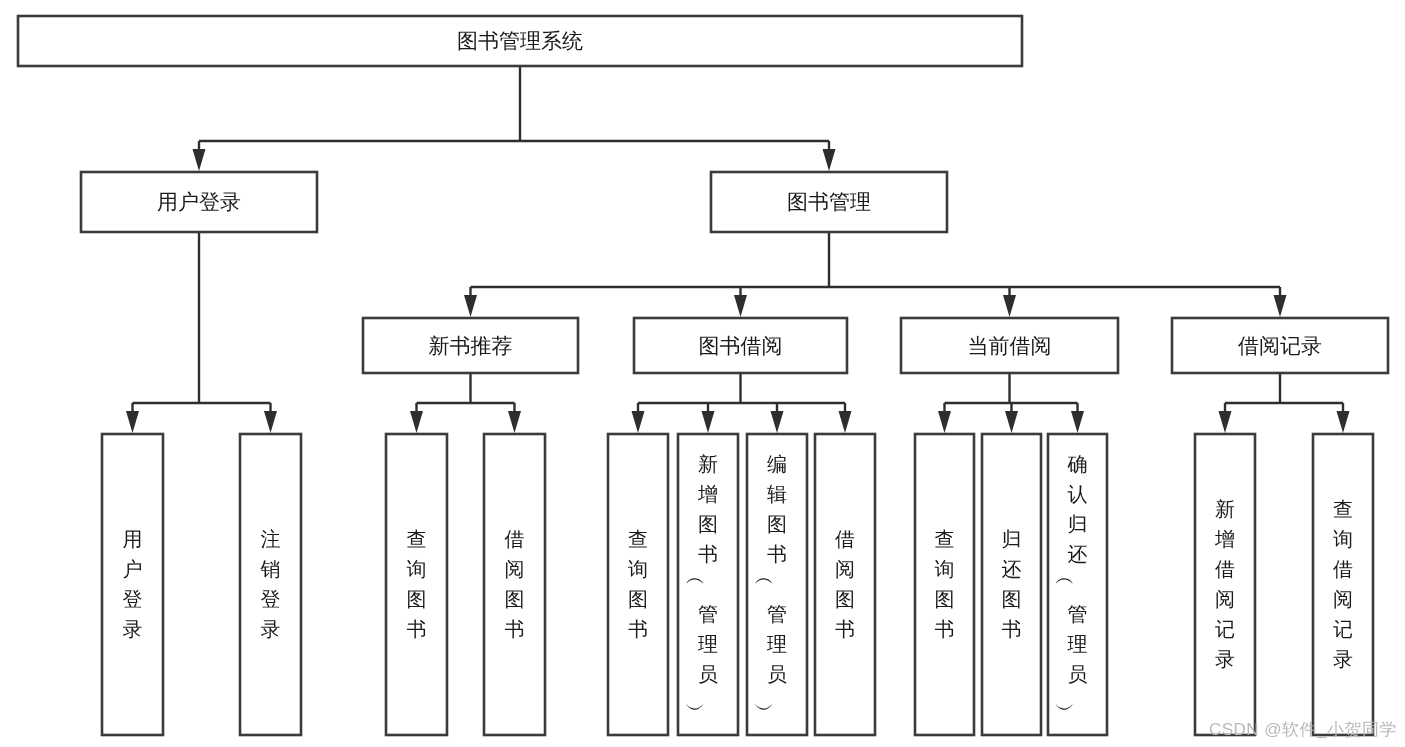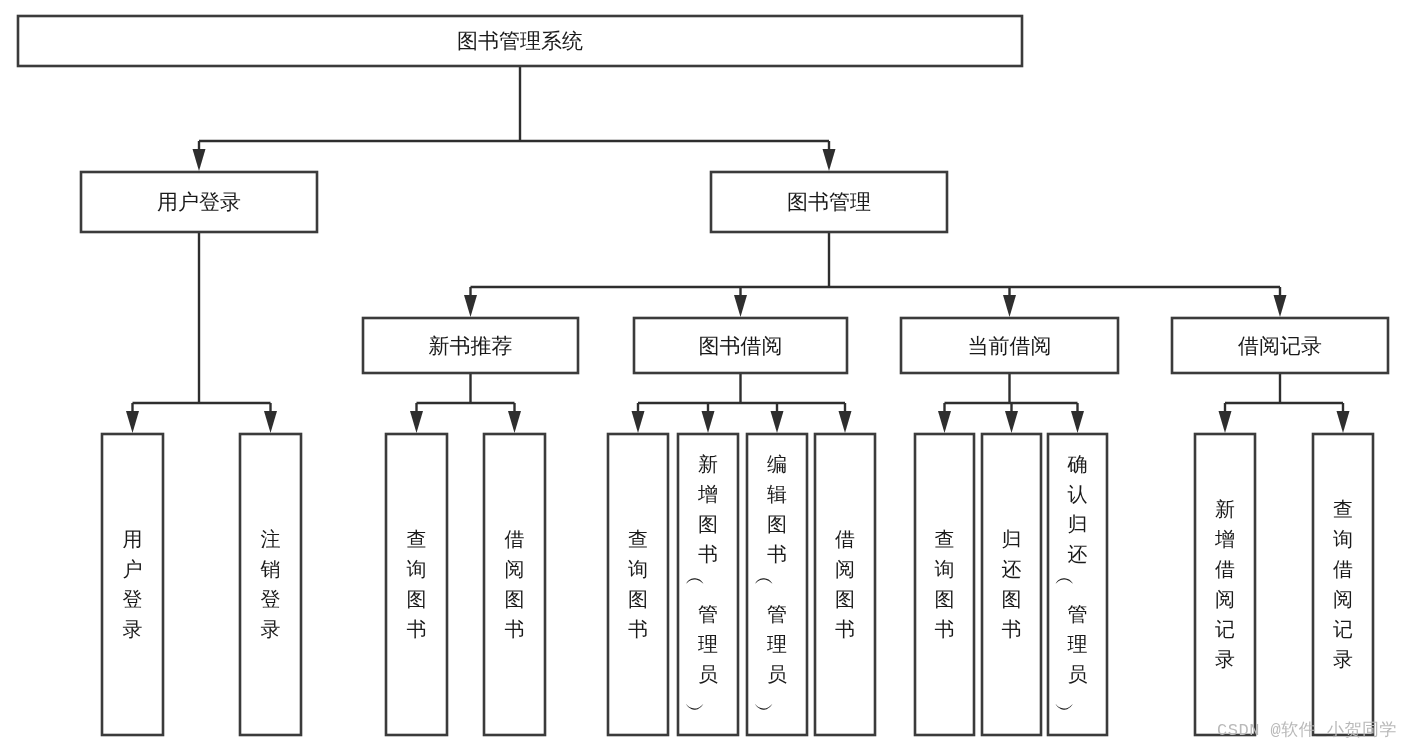--- a/index.html
+++ b/index.html
@@ -53,21 +53,21 @@
   .link-arrow {
     fill: #2e2e2e;
     stroke: none;
   }
   .watermark {
     position: absolute;
     right: 8px;
     bottom: 6px;
     color: #b9b9b9;
     font-size: 17px;
-    font-family: Liberation Mono, monospace;
+    font-family: Liberation Sans, sans-serif;
     white-space: nowrap;
     letter-spacing: 0.5px;
   }
 </style>
 </head>
 <body>
 
 <div id="diagram-root">
   <svg id="flowchart" viewBox="0 0 1405 747">
     <g id="edges-layer">

